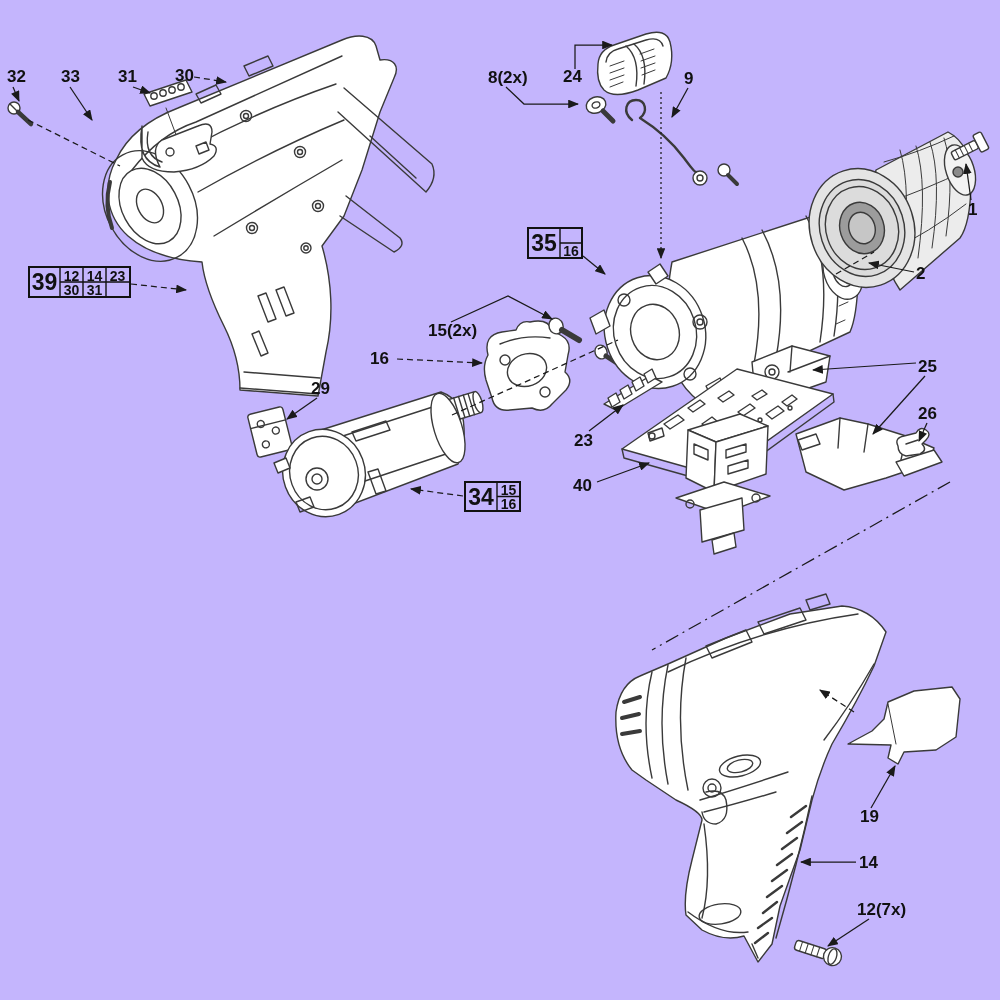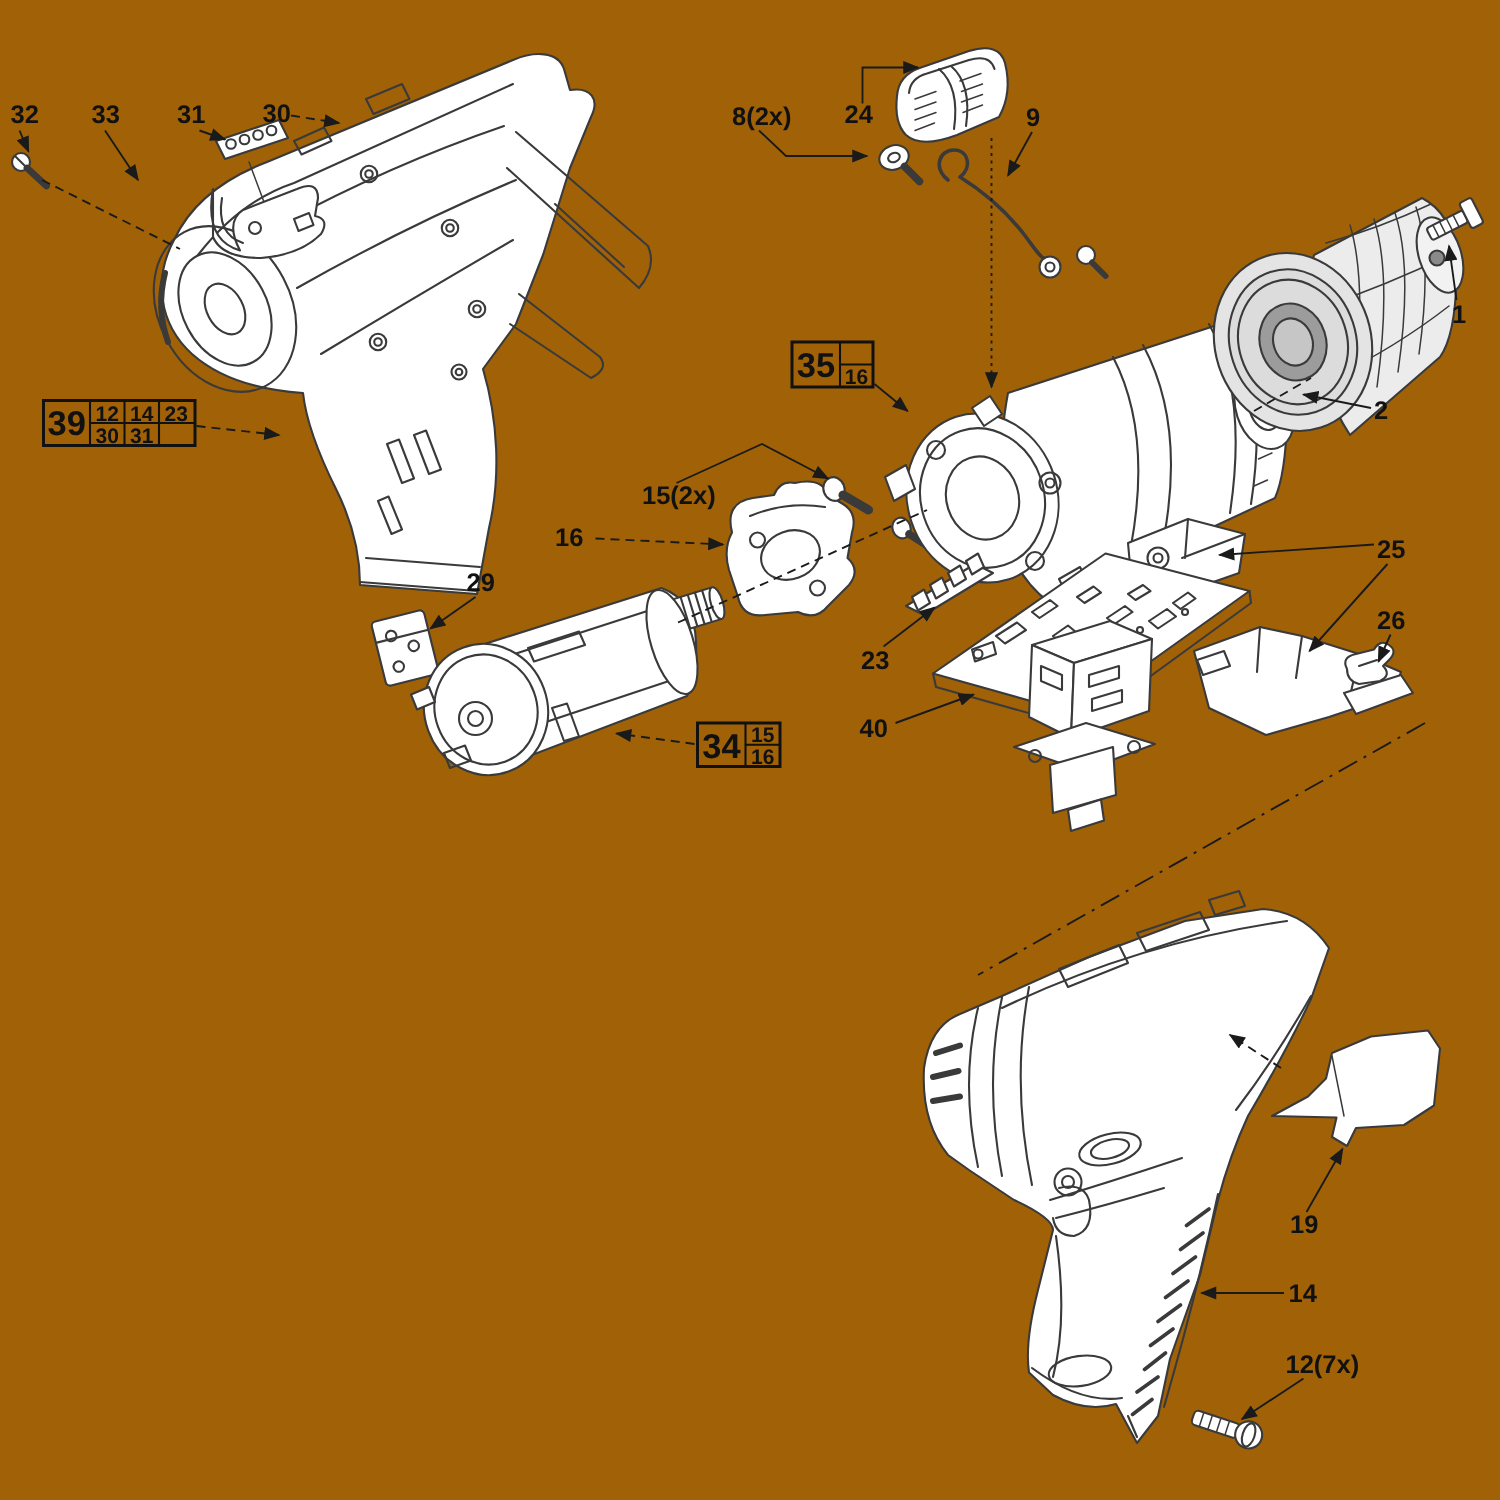--- a/index.html
+++ b/index.html
@@ -1,16 +1,16 @@
 <!DOCTYPE html>
 <html><head>
 <meta charset="utf-8">
 <style>
   html,body{margin:0;padding:0;background:#fff;}
-  .stage{position:relative;width:1000px;height:1000px;background:#a16207;overflow:hidden;}
+  .stage{position:relative;width:1000px;height:1000px;background:#c4b5fd;overflow:hidden;}
   svg{position:absolute;left:0;top:0;}
   .lbl{font:700 17px "Liberation Sans",sans-serif;fill:#111;}
   .big{font:700 23px "Liberation Sans",sans-serif;fill:#111;text-anchor:middle;}
   .cell{font:700 14px "Liberation Sans",sans-serif;fill:#111;text-anchor:middle;}
   .part{stroke:#3a3a3a;stroke-width:1.4;fill:none;stroke-linejoin:round;stroke-linecap:round;}
   .fillw{fill:#ffffff;}
   .thin{stroke-width:1;}
   .leader{stroke:#1a1a1a;stroke-width:1.25;fill:none;}
   .dash{stroke-dasharray:6 4;}
   .dot{stroke-dasharray:2 3;}

